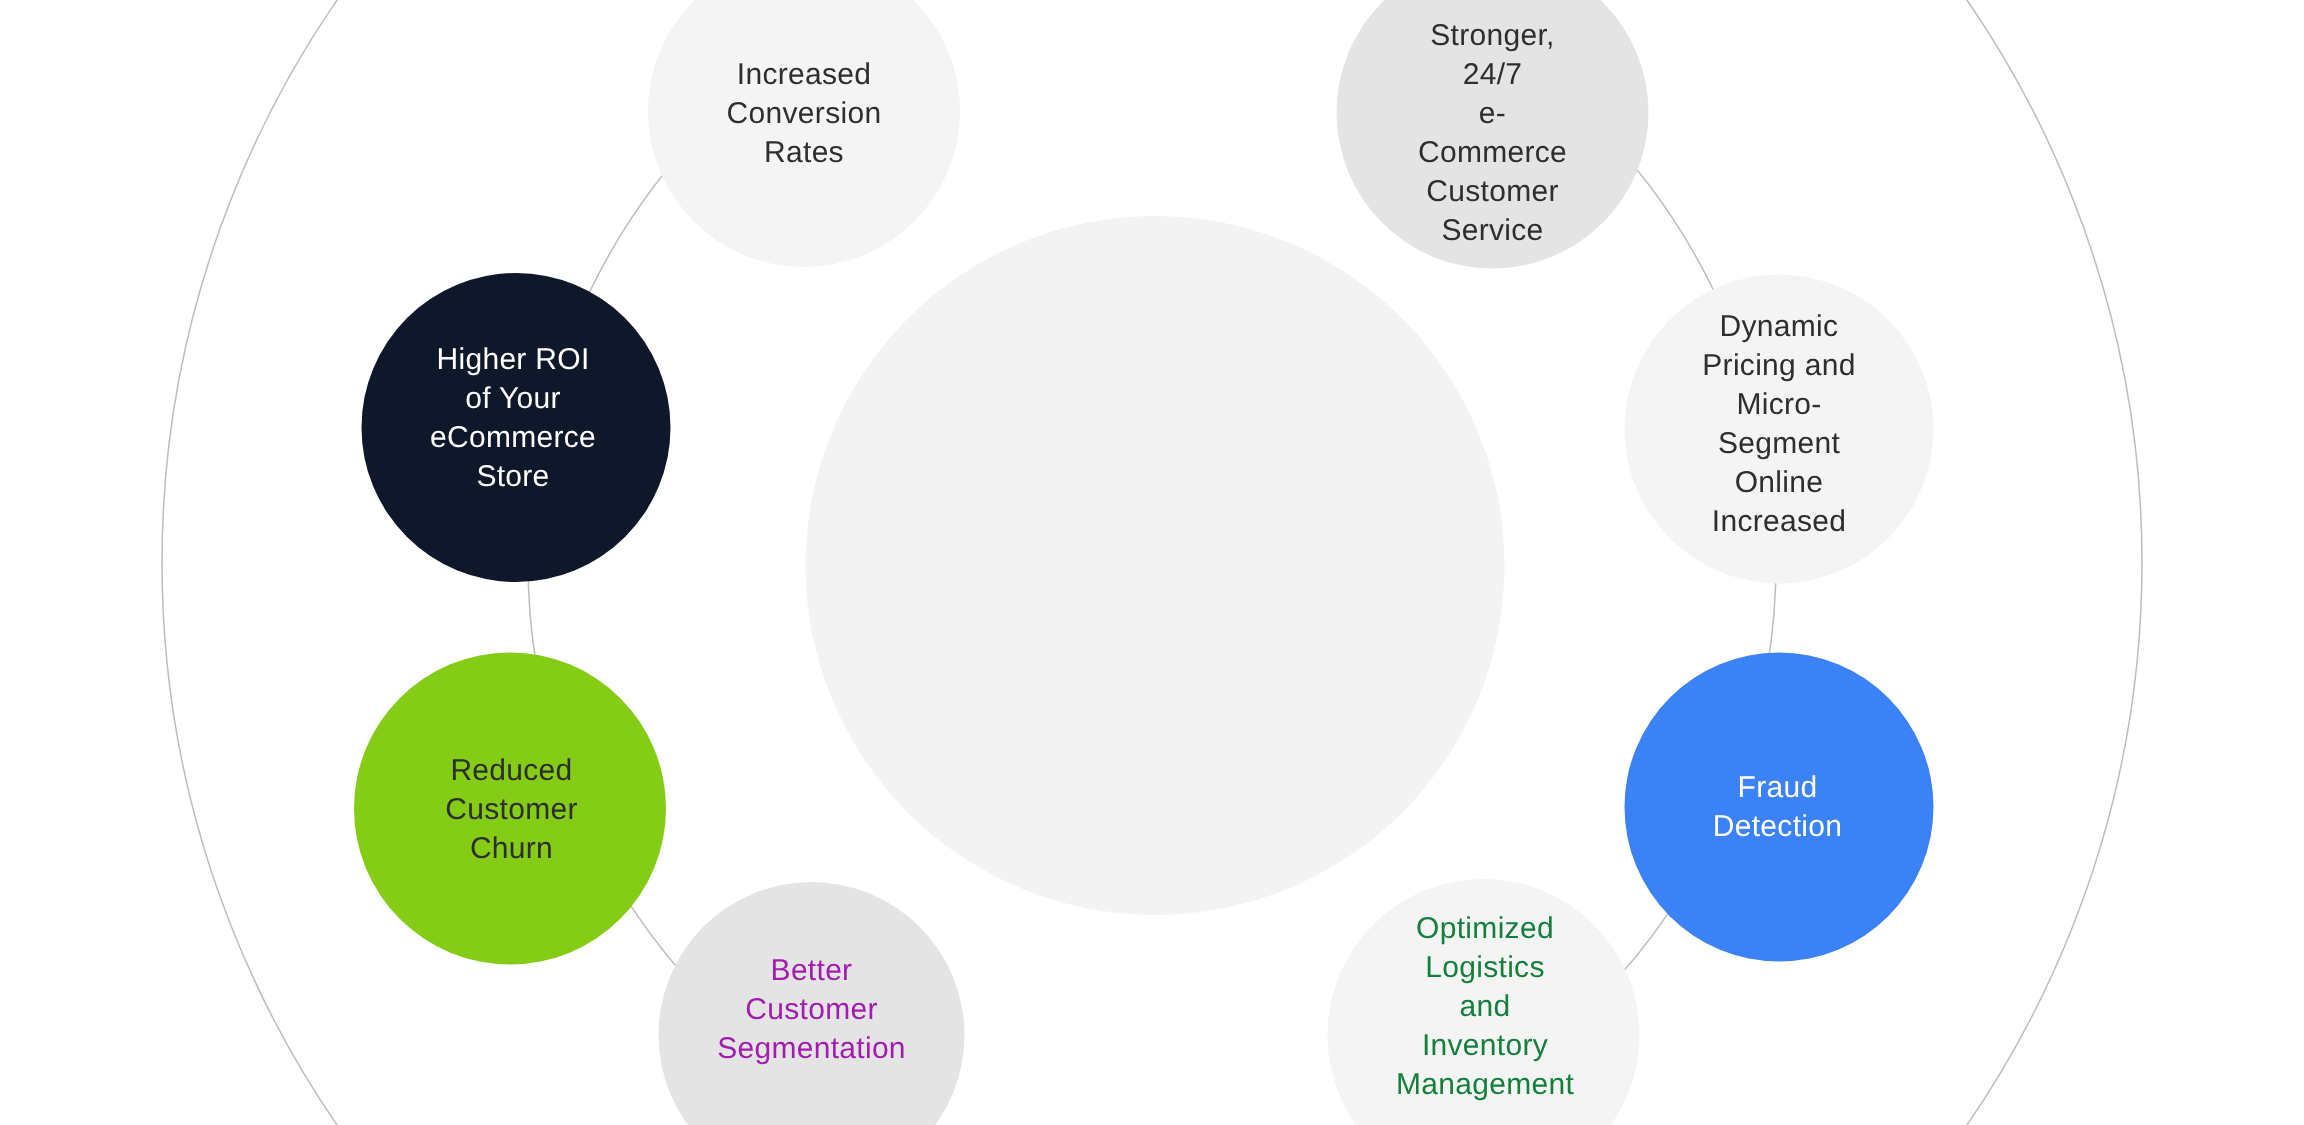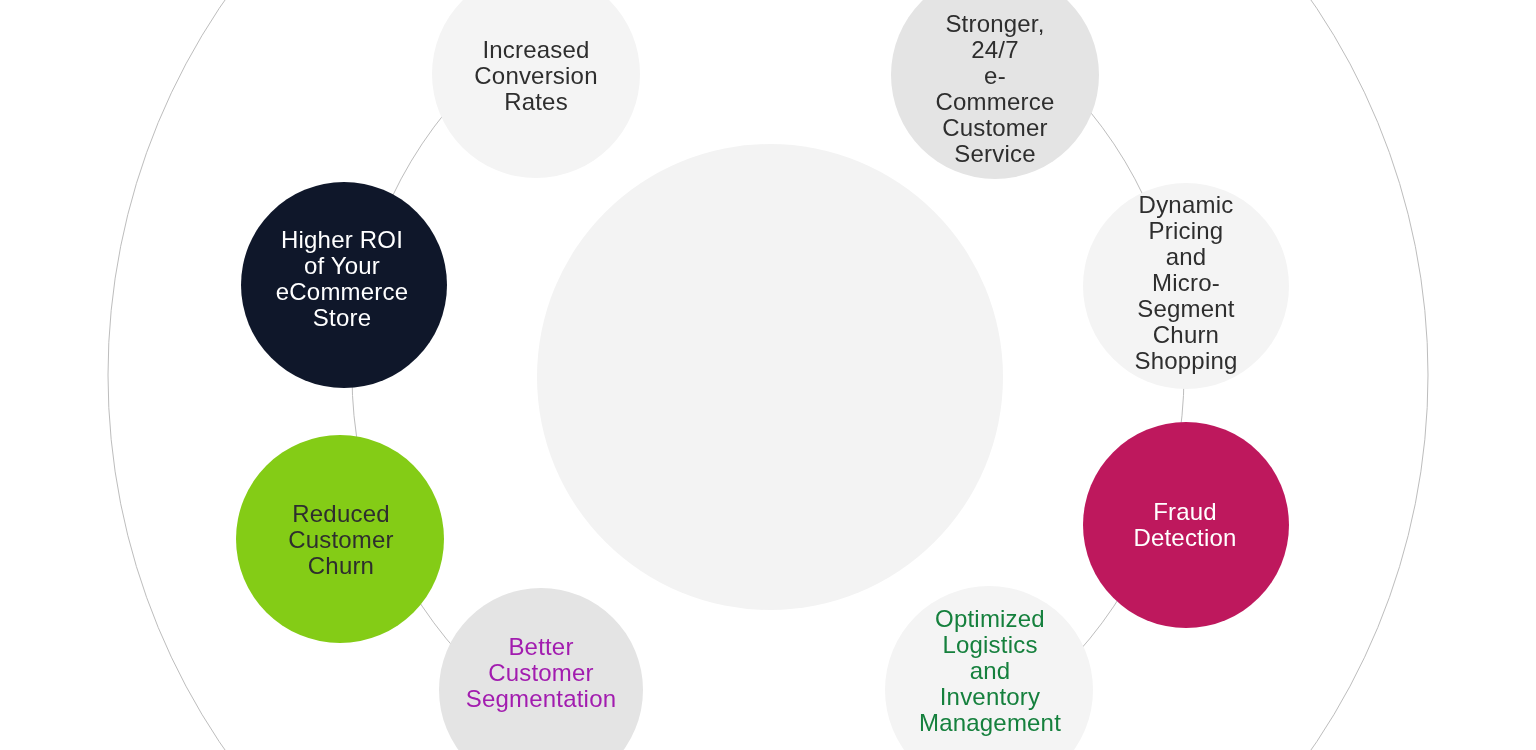--- a/index.html
+++ b/index.html
@@ -22,21 +22,21 @@
   }
   .node {
     position: absolute;
     border-radius: 50%;
   }
   .node-label {
     position: absolute;
     transform: translate(-50%, -50%);
     text-align: center;
     white-space: pre-line;
-    font-size: 24px;
+    font-size: 20px;
     line-height: 26px;
     letter-spacing: 0.2px;
     color: #2e2e2e;
   }
   #center-circle {
     position: absolute;
     border-radius: 50%;
   }
   #diagram-title {
     position: absolute;
@@ -77,30 +77,30 @@
   <div class="node" style="left: 241px; top: 182px; width: 206px; height: 206px; background: #0f172a;">
     <div class="node-label" style="left: 101px; top: 97px; color: rgb(255, 255, 255);">Higher ROI
 of Your
 eCommerce Store</div>
   </div>
 
   <div class="node" style="left: 1083px; top: 183px; width: 206px; height: 206px; background: rgb(244, 244, 244);">
     <div class="node-label" style="left: 103px; top: 100px; color: rgb(46, 46, 46);">Dynamic
 Pricing and
 Micro-Segment
-Churn Shopping</div>
+Online Increased</div>
   </div>
 
   <div class="node" style="left: 236px; top: 435px; width: 208px; height: 208px; background: #84cc16;">
     <div class="node-label" style="left: 105px; top: 105px; color: rgb(46, 46, 46);">Reduced
 Customer
 Churn</div>
   </div>
 
-  <div class="node" style="left: 1083px; top: 422px; width: 206px; height: 206px; background: #be185d;">
+  <div class="node" style="left: 1083px; top: 435px; width: 206px; height: 206px; background: #3b82f6;">
     <div class="node-label" style="left: 102px; top: 103px; color: rgb(255, 255, 255);">Fraud
 Detection</div>
   </div>
 
   <div class="node" style="left: 439px; top: 588px; width: 204px; height: 204px; background: rgb(228, 228, 228);">
     <div class="node-label" style="left: 102px; top: 85px; color: #a21caf;">Better
 Customer
 Segmentation</div>
   </div>
 

